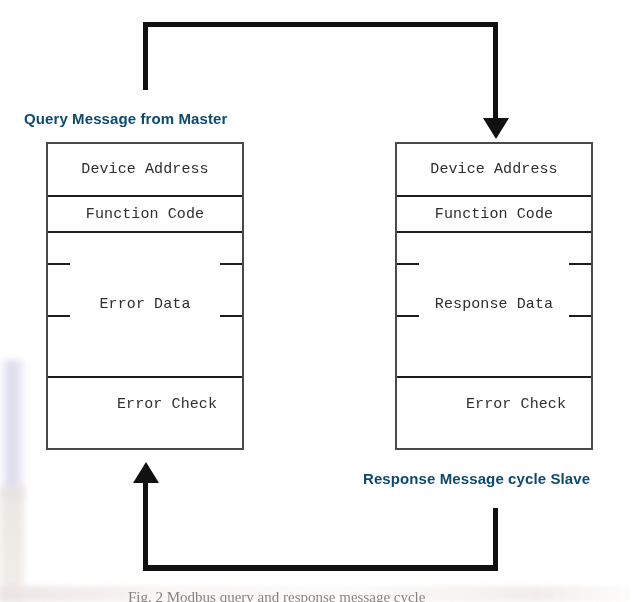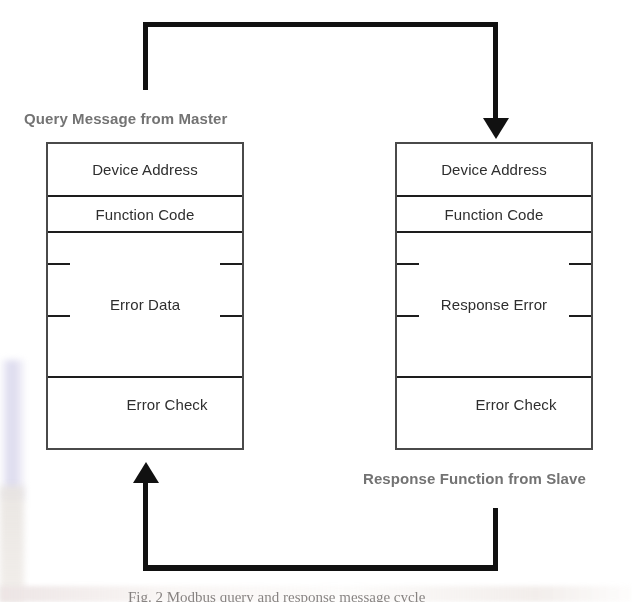--- a/index.html
+++ b/index.html
@@ -62,21 +62,21 @@
   .msg-box.left  { left: 46px;  top: 142px; width: 198px; height: 308px; }
   .msg-box.right { left: 395px; top: 142px; width: 198px; height: 308px; }
 
   .row {
     position: relative;
     box-sizing: border-box;
     border-bottom: 2px solid #1d1d1d;
     display: flex;
     align-items: center;
     justify-content: center;
-    font-family: Liberation Sans, sans-serif;
+    font-family: Liberation Mono, monospace;
     font-size: 15px;
     color: #2e2e2e;
     letter-spacing: 0.1px;
   }
   .row.addr { height: 53px; }
   .row.func { height: 36px; }
   .row.data { height: 145px; }
   .row.err  { height: 53px; border-bottom: none; margin-left: 44px; }
 
   
@@ -90,21 +90,21 @@
   .tick.l2 { left: 0px;  top: 82px; }
   .tick.r1 { right: 0px; top: 30px; }
   .tick.r2 { right: 0px; top: 82px; }
 
   
   .diagram-label {
     position: absolute;
     font-family: "Liberation Sans", sans-serif;
     font-size: 15px;
     font-weight: bold;
-    color: #737373;
+    color: #0c4a6e;
     white-space: nowrap;
     letter-spacing: 0.1px;
   }
   .label-query    { left: 24px;  top: 110px; }
   .label-response { left: 363px; top: 470px; }
 
   
   .seg { position: absolute; background: #111111; }
 
   
@@ -167,23 +167,23 @@
   </div>
 
   <div class="msg-box right">
     <div class="row addr">Device Address</div>
     <div class="row func">Function Code</div>
     <div class="row data">
       <span class="tick l1"></span>
       <span class="tick l2"></span>
       <span class="tick r1"></span>
       <span class="tick r2"></span>
-      <span>Response Error</span>
+      <span>Response Data</span>
     </div>
     <div class="row err">Error Check</div>
   </div>
 
-  <div class="diagram-label label-response">Response Function from Slave</div>
+  <div class="diagram-label label-response">Response Message cycle Slave</div>
 
   <div class="artifact-bottom"></div>
   <div class="caption-ghost">Fig. 2 Modbus query and response message cycle</div>
 
 </div>
 
 </body></html>

